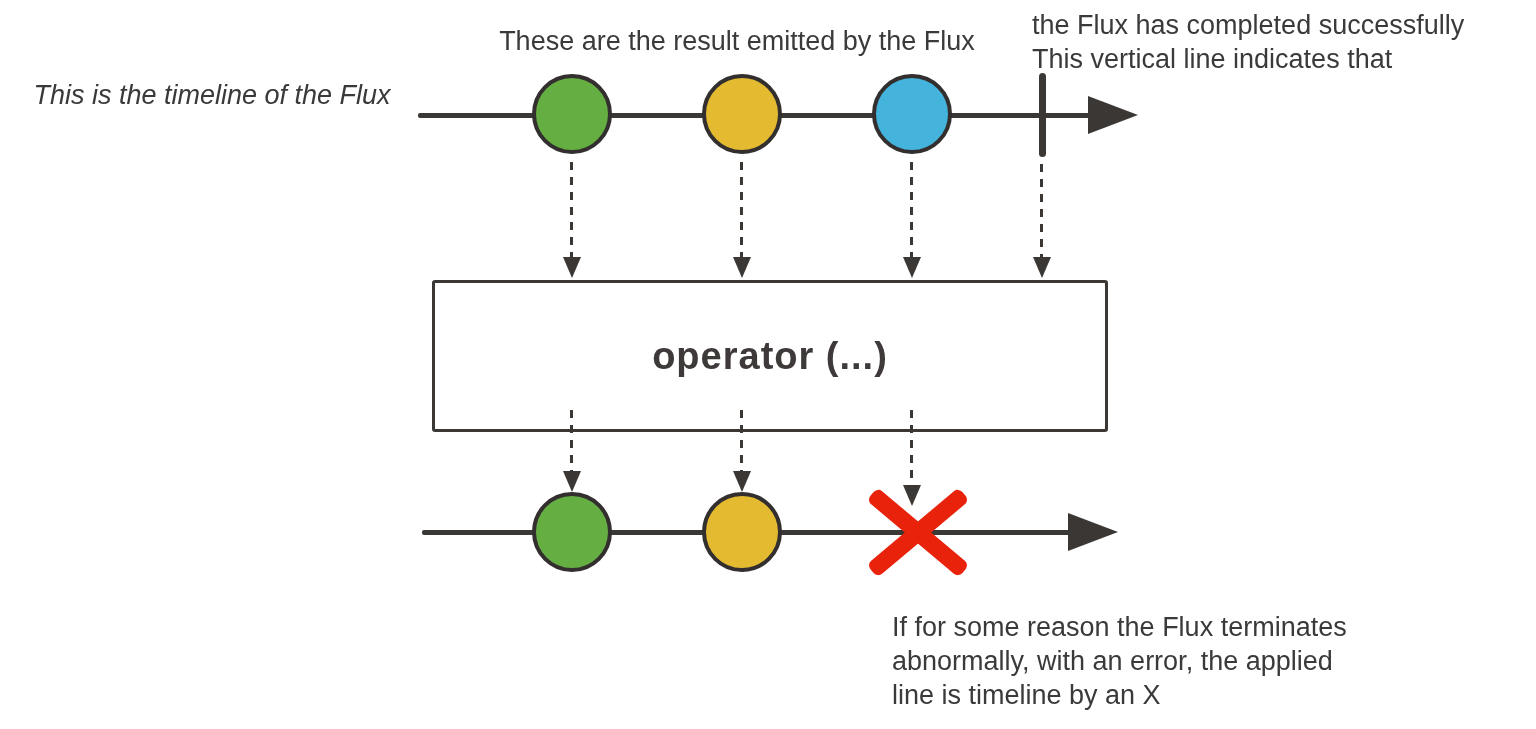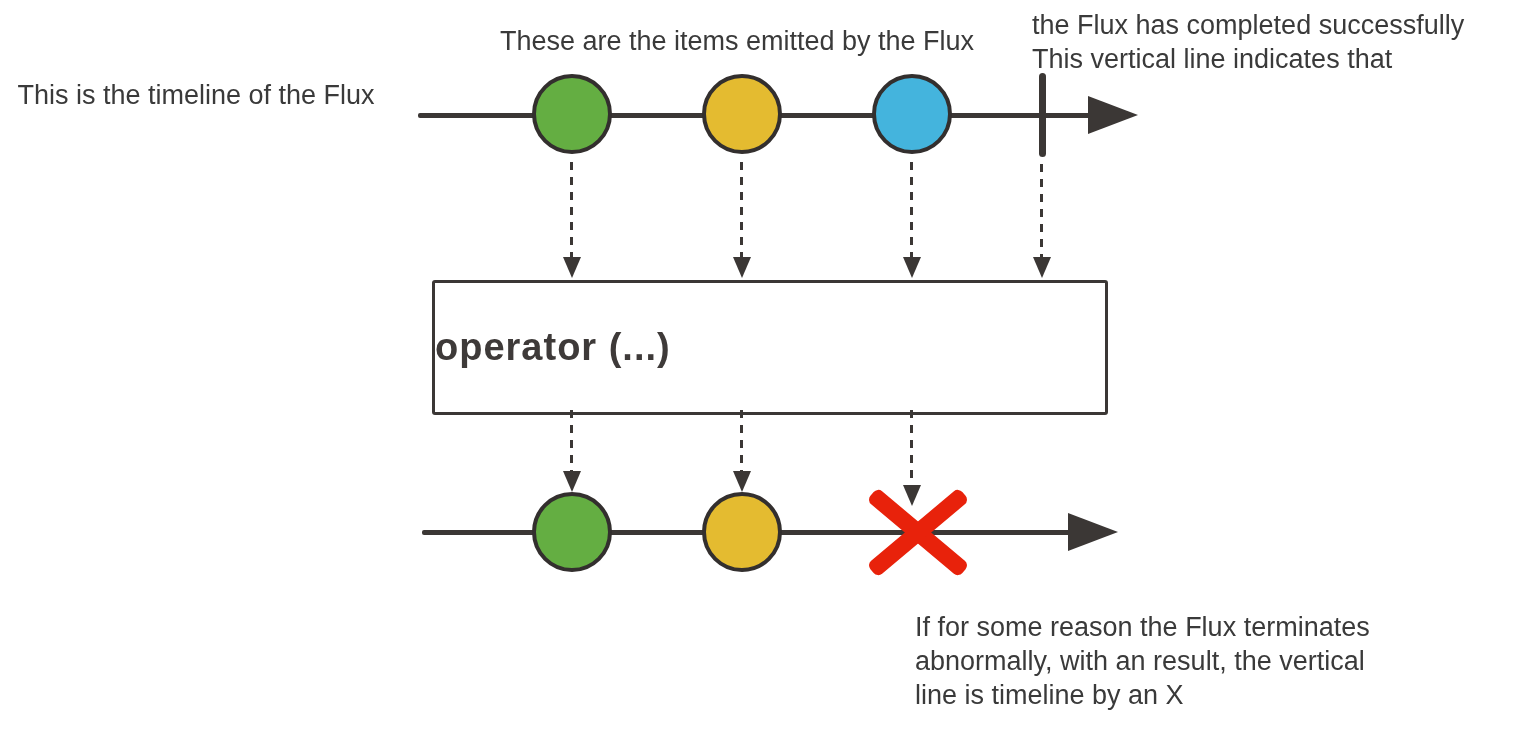--- a/index.html
+++ b/index.html
@@ -40,63 +40,63 @@
     background:repeating-linear-gradient(to bottom,#3b3735 0 8px,transparent 8px 15px);
   }
   .head-down{
     position:absolute;width:0;height:0;
     border-left:9px solid transparent;
     border-right:9px solid transparent;
     border-top:21px solid #3b3735;
   }
   
   .opbox{
-    position:absolute;left:432px;top:280px;width:676px;height:135px;
+    position:absolute;left:432px;top:280px;width:676px;height:152px;
     background:#ffffff;border:3px solid #3b3735;border-radius:3px;
     box-sizing:border-box;
-    display:flex;align-items:center;justify-content:flex-start;
+    display:flex;align-items:center;justify-content:center;
   }
   .opbox span{
     font-size:38px;font-weight:700;color:#3e3a39;letter-spacing:1px;
     white-space:nowrap;
   }
   
   .xwrap{position:absolute;left:858px;top:473px;width:120px;height:120px;}
   .xwrap .arm{
     position:absolute;left:0;top:51px;width:120px;height:17px;
     background:#e8220b;border-radius:6px;
   }
   .xwrap .arm.a{transform:rotate(40deg);}
   .xwrap .arm.b{transform:rotate(-40deg);}
 </style>
 </head>
 <body>
 
 <div id="stage">
 
-  <div class="note center" style="left:4px;top:78px;width:384px;">
+  <div class="note center" style="left:20px;top:78px;width:384px;font-style:italic;">
     <div>This is the timeline of the Flux</div>
   </div>
 
   <div class="note center" style="left:452px;top:24px;width:570px;">
-    <div>These are the items emitted by the Flux</div>
+    <div>These are the result emitted by the Flux</div>
   </div>
 
   <div class="note" style="left:1032px;top:8px;">
     <div>the Flux has completed successfully</div>
     <div>This vertical line indicates that</div>
   </div>
 
 
   <div class="note center" style="left:55px;top:500px;width:340px;">
   </div>
 
-  <div class="note" style="left:915px;top:610px;">
+  <div class="note" style="left:892px;top:610px;">
     <div>If for some reason the Flux terminates</div>
-    <div>abnormally, with an result, the vertical</div>
+    <div>abnormally, with an error, the applied</div>
     <div>line is timeline by an X</div>
   </div>
 
   <div class="hline" style="left:418px;top:113px;width:672px;"></div>
   <div class="head-right" style="left:1088px;top:96px;"></div>
 
   <div class="marble" style="left: 532px; top: 74px; background: rgb(100, 174, 66);"></div>
   <div class="marble" style="left: 702px; top: 74px; background: rgb(228, 187, 48);"></div>
   <div class="marble" style="left: 872px; top: 74px; background: rgb(68, 180, 221);"></div>
 

